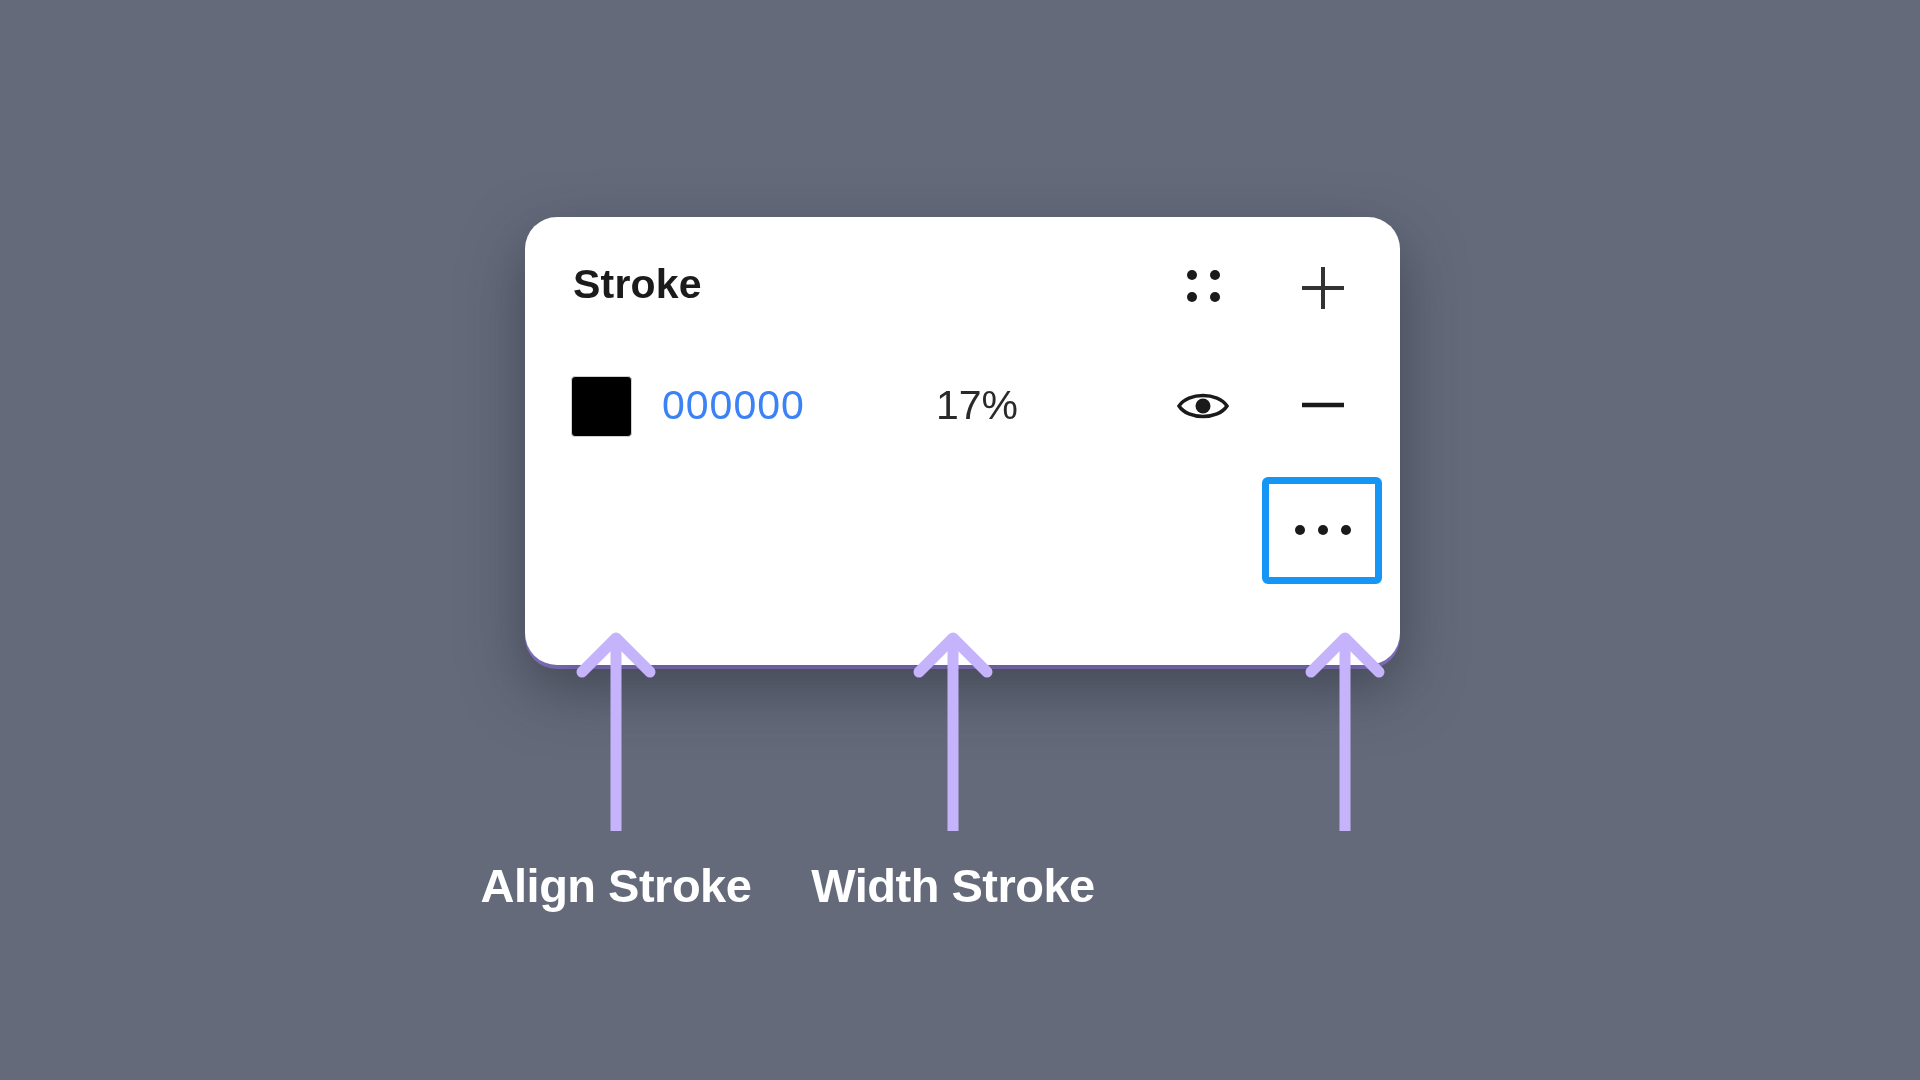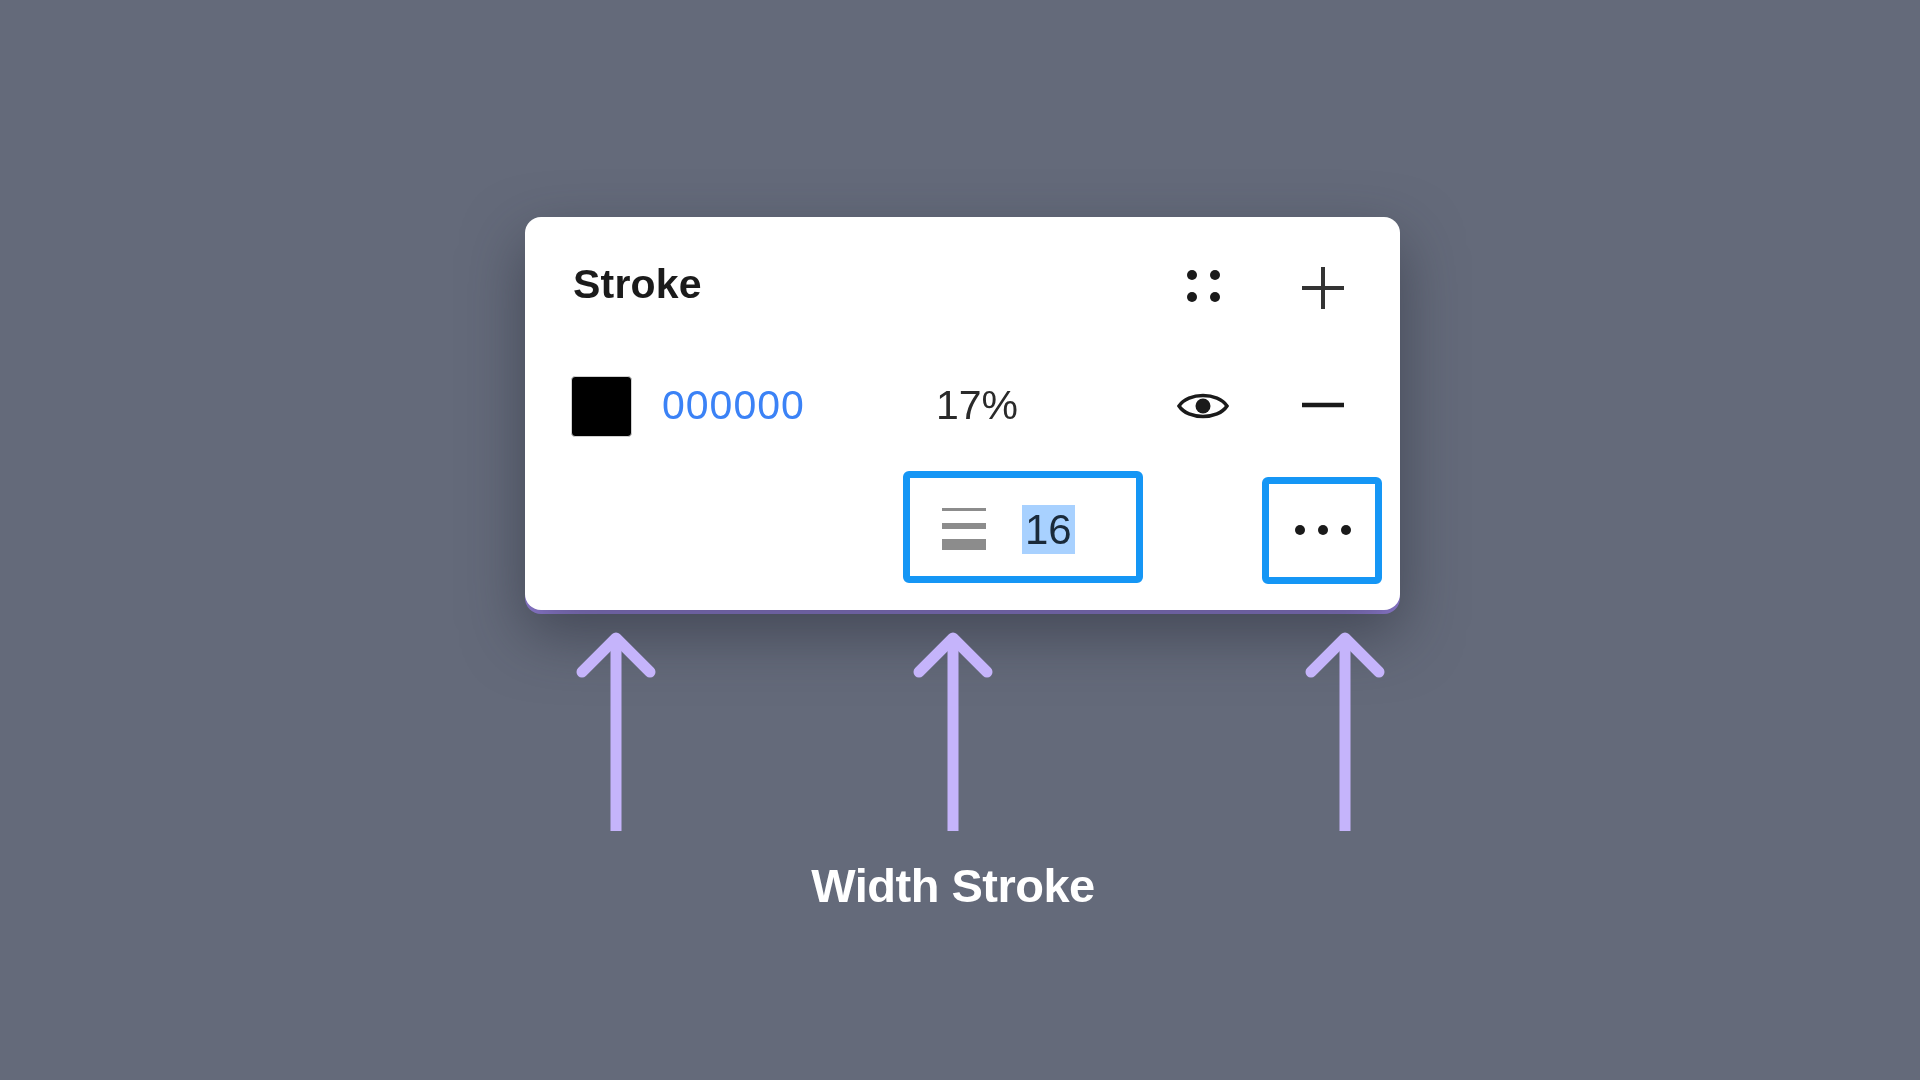--- a/index.html
+++ b/index.html
@@ -15,23 +15,23 @@
       position: relative;
       width: 1920px;
       height: 1080px;
       background: #646a7a;
     }
     .card {
       position: absolute;
       left: 525px;
       top: 217px;
       width: 875px;
-      height: 393px;
+      height: 448px;
       background: #ffffff;
-      border-radius: 16px;
+      border-radius: 32px;
       box-shadow: 0 24px 60px rgba(40, 44, 56, 0.55), 0 4px 0 0 #9d85e8;
       overflow: hidden;
     }
     .card-title {
       position: absolute;
       left: 48px;
       top: 44px;
       font-size: 41px;
       font-weight: bold;
       color: #1b1b1b;
@@ -167,28 +167,20 @@
     <svg class="icon-btn" style="left:651px; top:171px;" width="54" height="36" viewBox="0 0 54 36">
       <path d="M3 18 C 12 4, 42 4, 51 18 C 42 32, 12 32, 3 18 Z" fill="none" stroke="#1a1a1a" stroke-width="3.5"></path>
       <circle cx="27" cy="18" r="7.5" fill="#1a1a1a"></circle>
     </svg>
 
     <svg class="icon-btn" style="left:775px; top:180px;" width="46" height="16" viewBox="0 0 46 16">
       <line x1="2" y1="8" x2="44" y2="8" stroke="#1a1a1a" stroke-width="4.5"></line>
     </svg>
 
 
-    <div class="hl-box width-input">
-      <svg class="width-icon" width="48" height="48" viewBox="0 0 48 48">
-        <rect x="2" y="2" width="44" height="3" fill="#8c8c8c"></rect>
-        <rect x="2" y="17" width="44" height="6" fill="#8c8c8c"></rect>
-        <rect x="2" y="33" width="44" height="11" fill="#8c8c8c"></rect>
-      </svg>
-      <span class="width-value">16</span>
-    </div>
 
     <div class="hl-box more-btn">
       <svg class="more-icon" width="60" height="20" viewBox="0 0 60 20">
         <circle cx="7" cy="10" r="5" fill="#1a1a1a"></circle>
         <circle cx="30" cy="10" r="5" fill="#1a1a1a"></circle>
         <circle cx="53" cy="10" r="5" fill="#1a1a1a"></circle>
       </svg>
     </div>
   </div>
 
@@ -198,15 +190,16 @@
   </svg>
   <svg class="arrow" style="left:908px;" width="90" height="210" viewBox="0 0 90 210">
     <line x1="45" y1="10" x2="45" y2="205" stroke="#c5b4fb" stroke-width="11"></line>
     <polyline points="11,46 45,12 79,46" fill="none" stroke="#c5b4fb" stroke-width="11" stroke-linecap="round" stroke-linejoin="round"></polyline>
   </svg>
   <svg class="arrow" style="left:1300px;" width="90" height="210" viewBox="0 0 90 210">
     <line x1="45" y1="10" x2="45" y2="205" stroke="#c5b4fb" stroke-width="11"></line>
     <polyline points="11,46 45,12 79,46" fill="none" stroke="#c5b4fb" stroke-width="11" stroke-linecap="round" stroke-linejoin="round"></polyline>
   </svg>
 
+  <div class="caption" style="left:616px;">Align Stroke</div>
   <div class="caption" style="left:953px;">Width Stroke</div>
 
 </div>
 
 </body></html>

